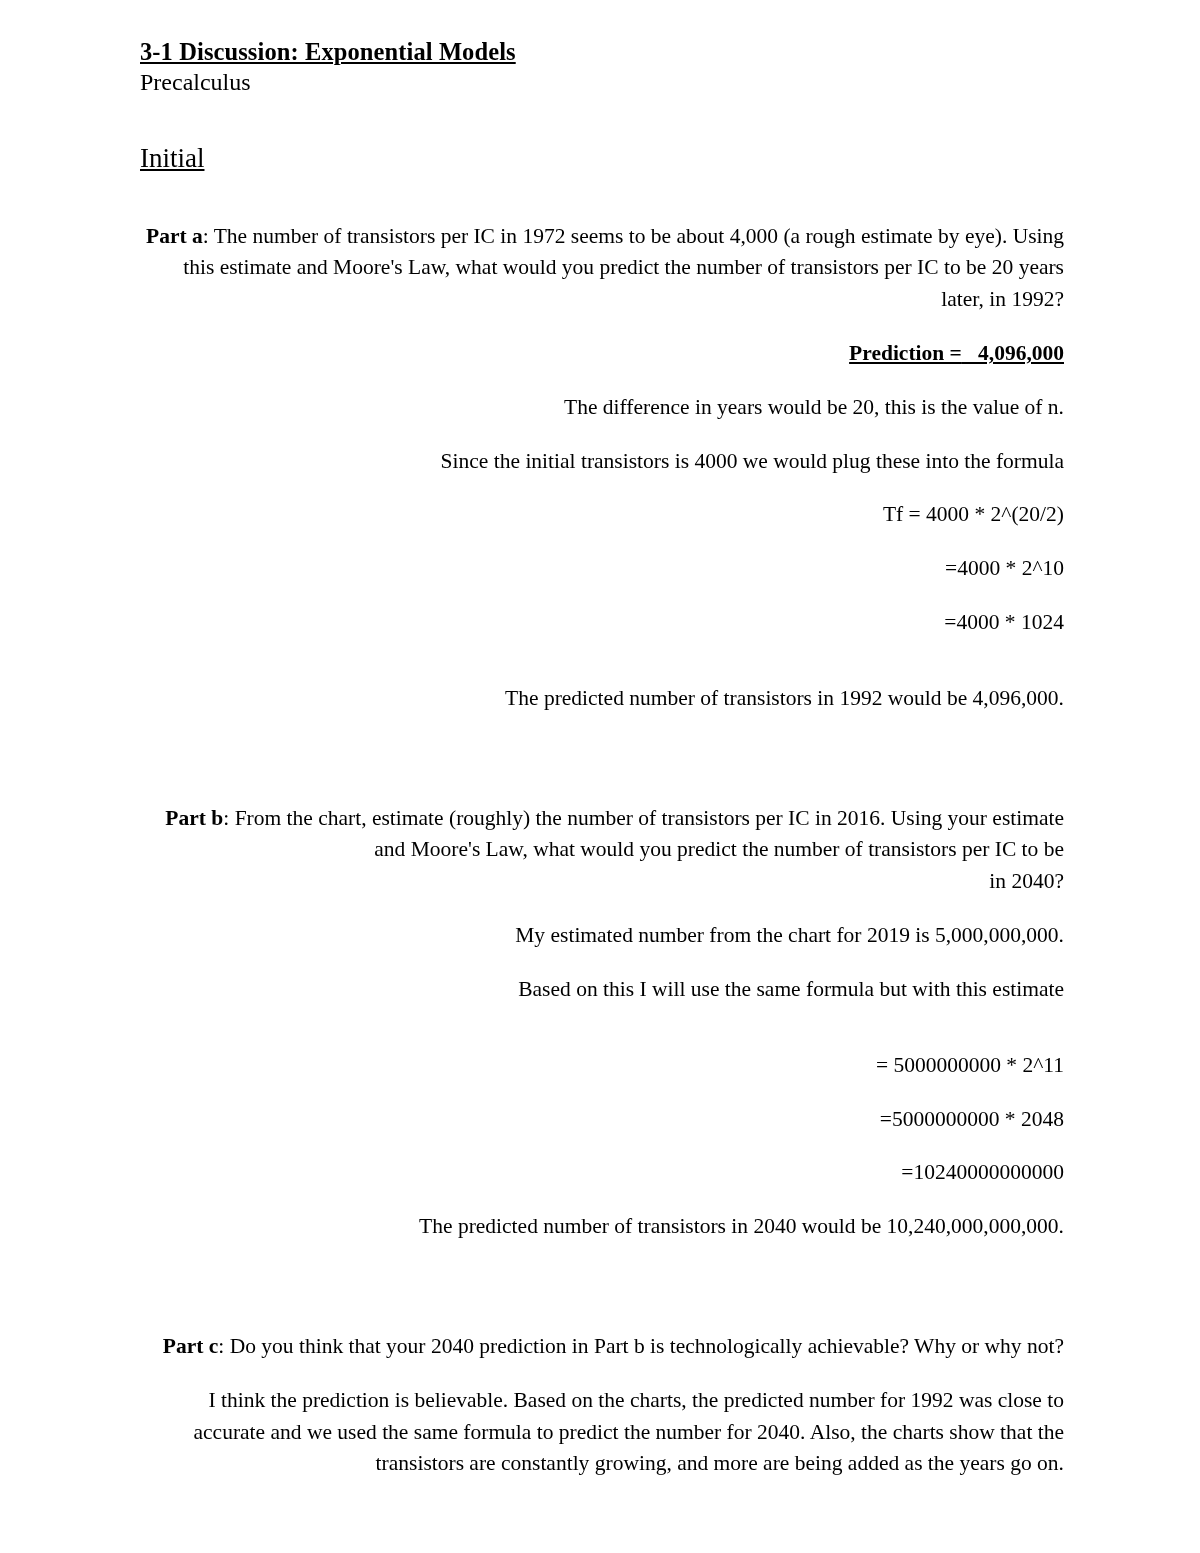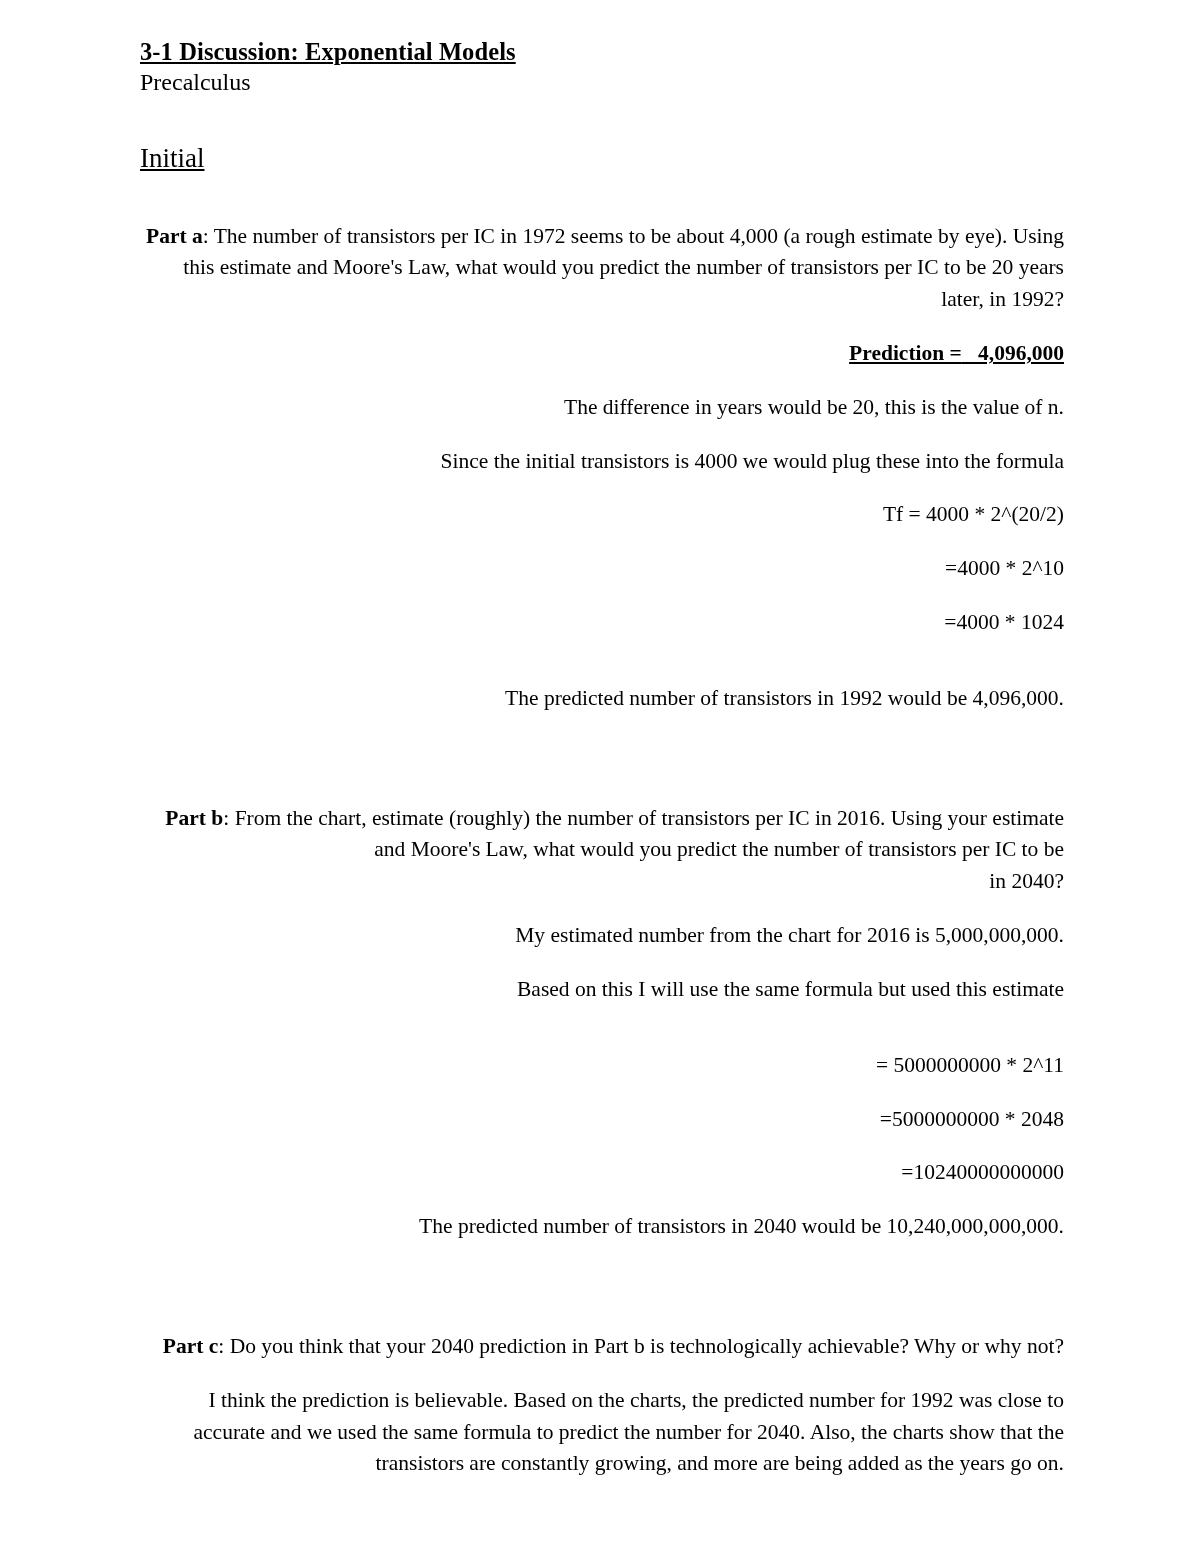--- a/index.html
+++ b/index.html
@@ -110,23 +110,23 @@
     <p class="para">=4000 * 1024</p>
     <div class="gap-sm"></div>
     <div class="gap-sm"></div>
     <p class="para">The predicted number of transistors in 1992 would be 4,096,000.</p>
 
     <div class="spacer-lg"></div>
 
     <p class="para"><span class="lead">Part b</span><span>: From the chart, estimate (roughly) the number of transistors per IC in 2016. Using your estimate and Moore's Law, what would you predict the number of transistors per IC to be</span><br><span>in 2040?</span></p>
 
     <div class="gap-sm"></div>
-    <p class="para">My estimated number from the chart for 2016 is 5,000,000,000.</p>
+    <p class="para">My estimated number from the chart for 2019 is 5,000,000,000.</p>
     <div class="gap-sm"></div>
-    <p class="para">Based on this I will use the same formula but used this estimate</p>
+    <p class="para">Based on this I will use the same formula but with this estimate</p>
     <div class="gap-sm"></div>
     <div class="gap-sm"></div>
     <p class="para">= 5000000000 * 2^11</p>
     <div class="gap-sm"></div>
     <p class="para">=5000000000 * 2048</p>
     <div class="gap-sm"></div>
     <p class="para">=10240000000000</p>
     <div class="gap-sm"></div>
     <p class="para">The predicted number of transistors in 2040 would be 10,240,000,000,000.</p>
 

